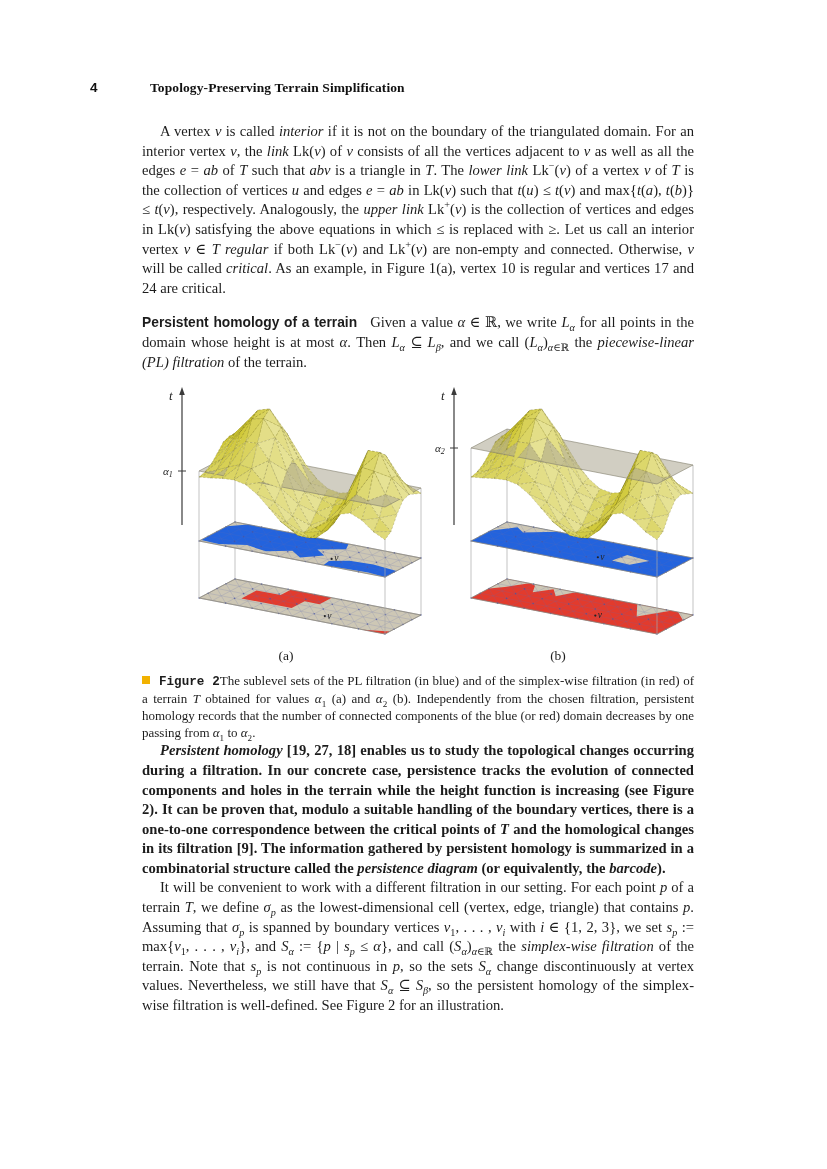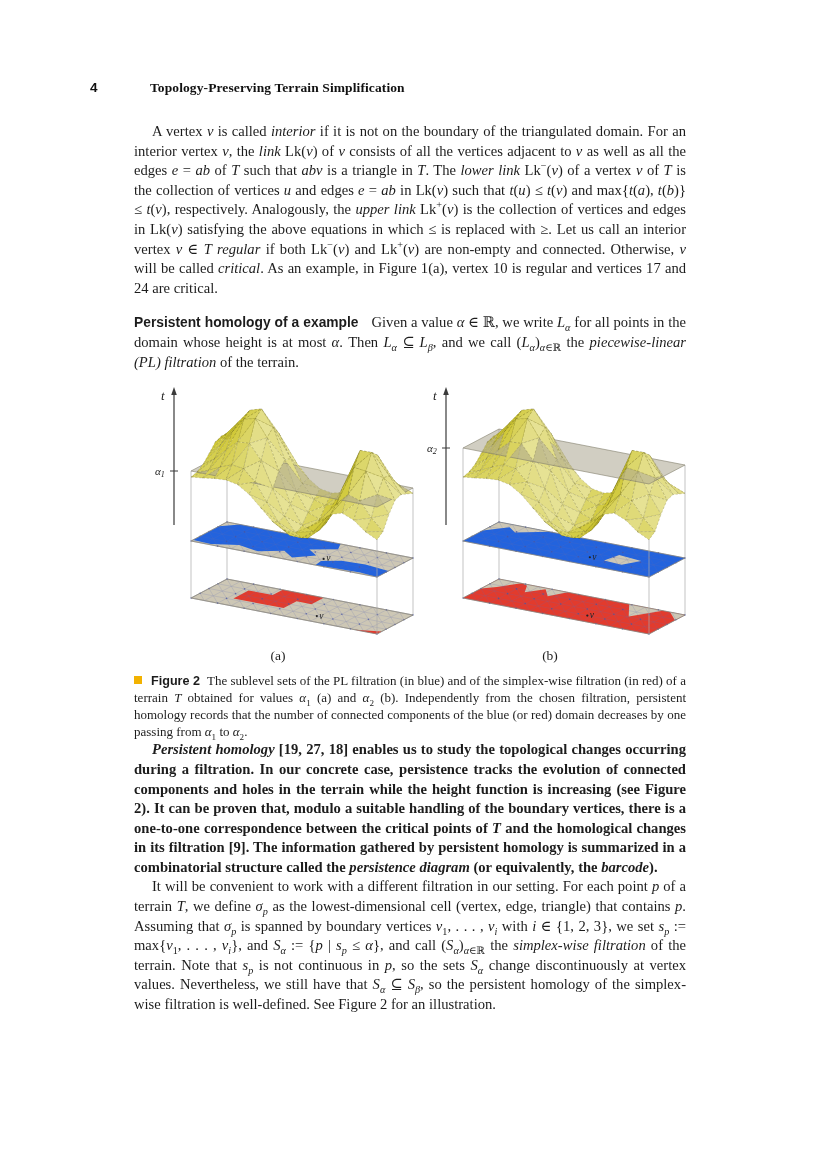--- a/index.html
+++ b/index.html
@@ -5,49 +5,49 @@
   html,body{margin:0;padding:0;}
   body{
     width:827px;height:1169px;background:#ffffff;overflow:hidden;position:relative;
     font-family:"Liberation Serif","DejaVu Serif",serif;
     color:#1c1c1c;
   }
   .runhead{position:absolute;top:80px;left:0;width:827px;
     font-family:"Liberation Sans","DejaVu Sans",sans-serif;font-weight:bold;font-size:13.5px;color:#111;}
   .runhead .pageno{position:absolute;left:90px;top:0;}
   .runhead .rtitle{position:absolute;left:150px;top:0;letter-spacing:.1px;font-family:Liberation Serif, serif;}
-  .col{position:absolute;left:134px;top:122px;width:552px;}
+  .col{position:absolute;left:142px;top:122px;width:552px;}
   p{margin:0;text-align:justify;font-size:14.6px;line-height:19.6px;}
   p.indent{text-indent:18px;}
   sub,sup{font-size:70%;line-height:0;}
   .runin{font-family:"Liberation Sans","DejaVu Sans",sans-serif;font-weight:bold;font-size:13.8px;margin-right:13px;}
   .block-gap{margin-top:15px;}
   .figure-wrap{margin-top:11px;}
   .figure-row{display:flex;padding-left:8px;}
   .panel{width:272px;}
   .subcap{text-align:center;font-size:13.5px;margin-top:3px;}
   .caption{font-size:13px;line-height:16.8px;margin-top:9px;}
   .cap-square{display:inline-block;width:8px;height:8px;margin-right:9px;position:relative;top:-1px;}
-  .cap-label{font-family:Liberation Sans, sans-serif;font-weight:bold;font-size:12.6px;margin-right:7px;}
+  .cap-label{font-family:Liberation Mono, monospace;font-weight:bold;font-size:12.6px;margin-right:0;}
   .after-fig{font-weight:bold;}
   svg text.math{font-family:"Liberation Serif","DejaVu Serif",serif;font-style:italic;fill:#222;}
 </style>
 </head>
 <body>
 
 <div class="runhead">
   <span class="pageno">4</span>
   <span class="rtitle">Topology-Preserving Terrain Simplification</span>
 </div>
 
 <div class="col">
 
   <p class="indent">A vertex <i>v</i> is called <i>interior</i> if it is not on the boundary of the triangulated domain. For an interior vertex <i>v</i>, the <i>link</i> Lk(<i>v</i>) of <i>v</i> consists of all the vertices adjacent to <i>v</i> as well as all the edges <i>e</i> = <i>ab</i> of <i>T</i> such that <i>abv</i> is a triangle in <i>T</i>. The <i>lower link</i> Lk<sup>−</sup>(<i>v</i>) of a vertex <i>v</i> of <i>T</i> is the collection of vertices <i>u</i> and edges <i>e</i> = <i>ab</i> in Lk(<i>v</i>) such that <i>t</i>(<i>u</i>) ≤ <i>t</i>(<i>v</i>) and max{<i>t</i>(<i>a</i>), <i>t</i>(<i>b</i>)} ≤ <i>t</i>(<i>v</i>), respectively. Analogously, the <i>upper link</i> Lk<sup>+</sup>(<i>v</i>) is the collection of vertices and edges in Lk(<i>v</i>) satisfying the above equations in which ≤ is replaced with ≥. Let us call an interior vertex <i>v</i> ∈ <i>T</i> <i>regular</i> if both Lk<sup>−</sup>(<i>v</i>) and Lk<sup>+</sup>(<i>v</i>) are non-empty and connected. Otherwise, <i>v</i> will be called <i>critical</i>. As an example, in Figure 1(a), vertex 10 is regular and vertices 17 and 24 are critical.</p>
 
-  <p class="block-gap"><span class="runin">Persistent homology of a example</span><span>Given a value <i>α</i> ∈ ℝ, we write <i>L<sub>α</sub></i> for all points in the domain whose height is at most <i>α</i>. Then <i>L<sub>α</sub></i> ⊆ <i>L<sub>β</sub></i>, and we call (<i>L<sub>α</sub></i>)<sub><i>α</i>∈ℝ</sub> the <i>piecewise-linear (PL) filtration</i> of the terrain.</span></p>
+  <p class="block-gap"><span class="runin">Persistent homology of a terrain</span><span>Given a value <i>α</i> ∈ ℝ, we write <i>L<sub>α</sub></i> for all points in the domain whose height is at most <i>α</i>. Then <i>L<sub>α</sub></i> ⊆ <i>L<sub>β</sub></i>, and we call (<i>L<sub>α</sub></i>)<sub><i>α</i>∈ℝ</sub> the <i>piecewise-linear (PL) filtration</i> of the terrain.</span></p>
 
   <div class="figure-wrap">
     <div class="figure-row">
       <div class="panel">
         <svg id="panel-a" width="272" height="258" viewBox="0 0 272 258">
             <g>
               <line x1="32" y1="142" x2="32" y2="9" stroke="#3a3a3a" stroke-width="1.2"></line>
               <path d="M32,4L29.2,12L34.8,12Z" fill="#3a3a3a"></path>
               <text x="19" y="17" font-size="13" class="math">t</text>
               <line x1="28" y1="88" x2="36" y2="88" stroke="#3a3a3a" stroke-width="1"></line>

